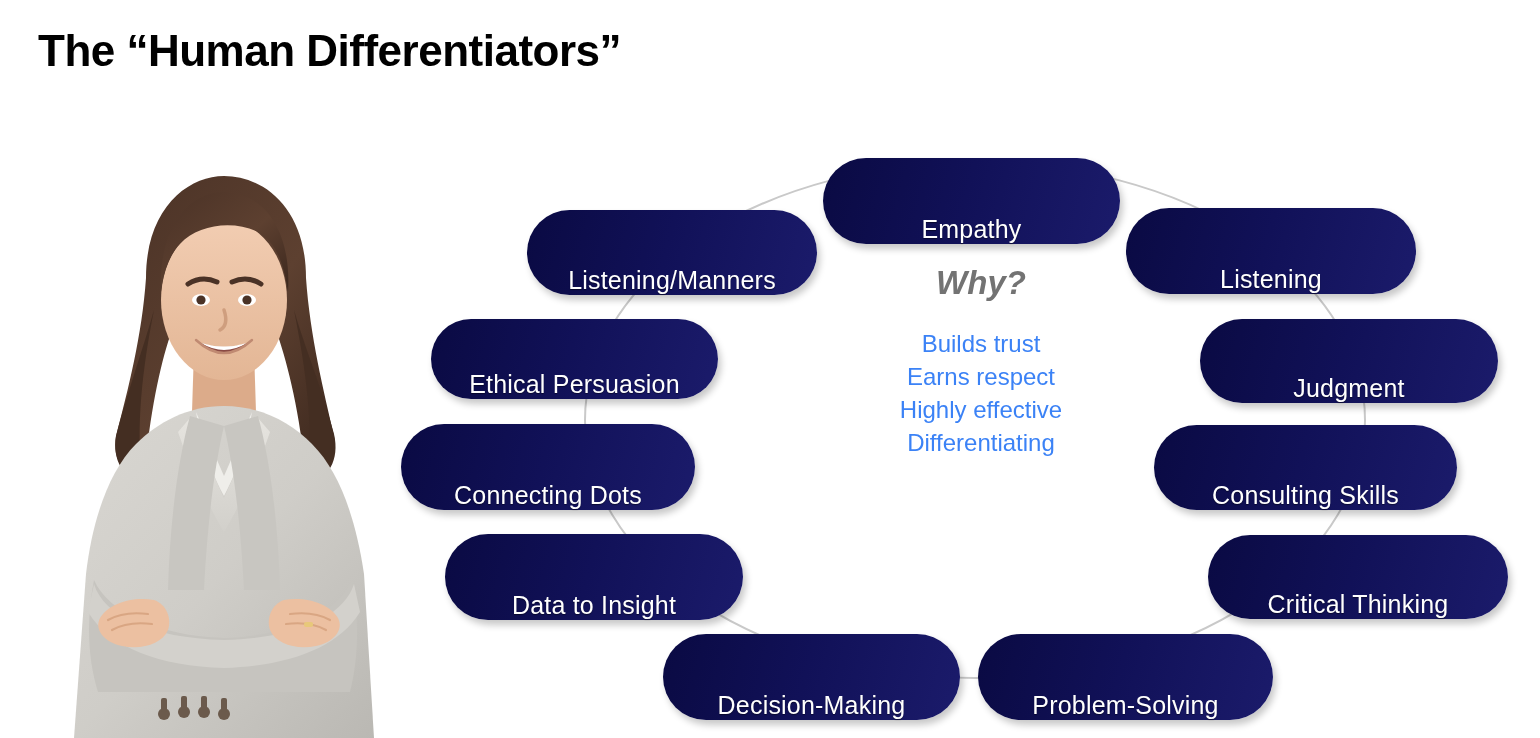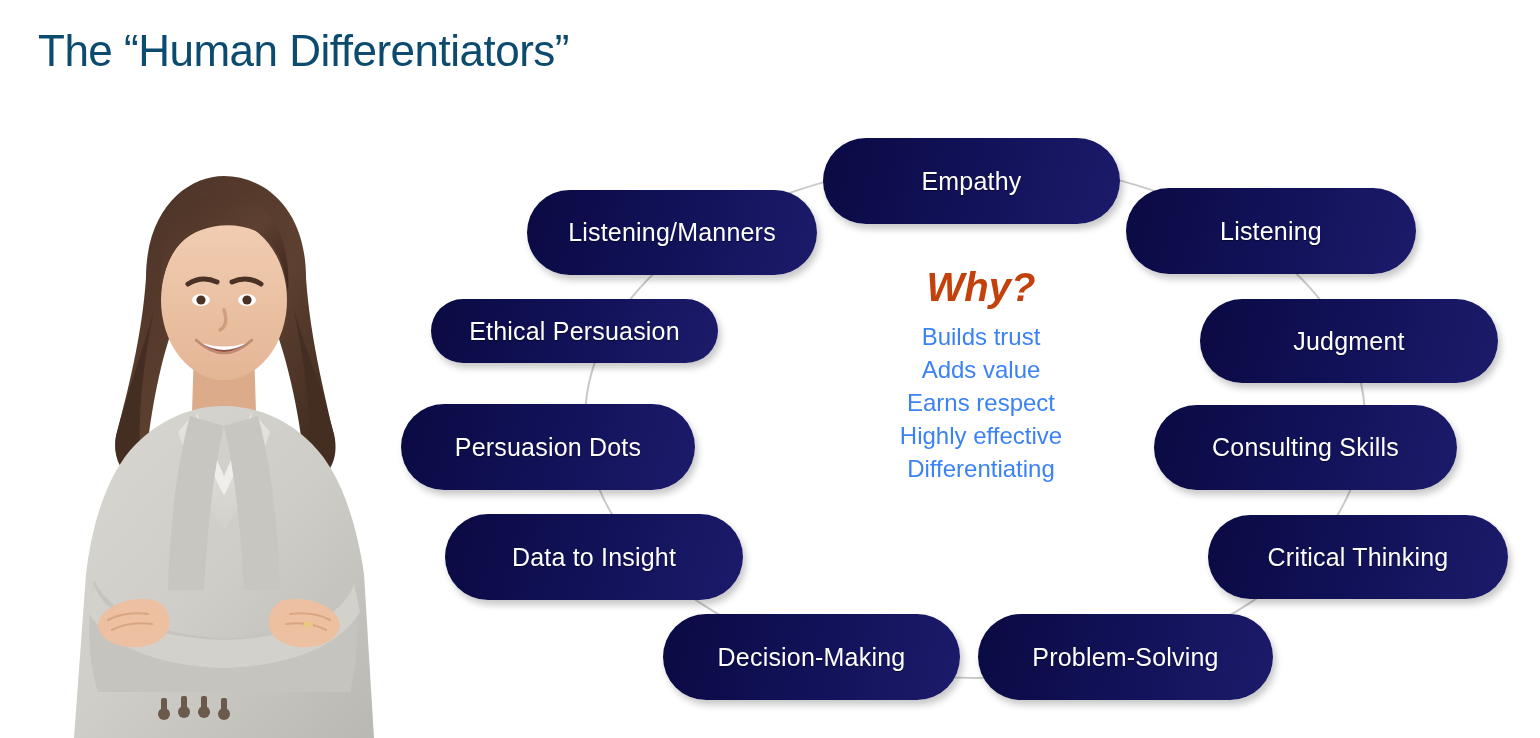--- a/index.html
+++ b/index.html
@@ -18,23 +18,23 @@
     background: #ffffff;
     overflow: hidden;
   }
 
   
   #title {
     position: absolute;
     left: 38px;
     top: 26px;
     font-size: 44px;
-    font-weight: 400;
+    font-weight: 700;
     letter-spacing: -0.5px;
-    color: #0c4a6e;
+    color: #000000;
     white-space: nowrap;
   }
 
   
   #photo-wrap {
     position: absolute;
     left: 38px;
     top: 160px;
     width: 362px;
     height: 578px;
@@ -48,51 +48,52 @@
     left: 0; top: 0;
     width: 1540px;
     height: 738px;
     pointer-events: none;
   }
 
   
   .pill {
     position: absolute;
     display: flex;
-    align-items: center;
+    align-items: flex-end;
     justify-content: center;
     box-sizing: border-box;
     border-radius: 999px;
     background: linear-gradient(105deg, #0a0a43 0%, #111158 48%, #1b1b6b 100%);
     color: #ffffff;
     font-size: 25px;
     font-weight: 400;
     letter-spacing: 0.2px;
     white-space: nowrap;
     box-shadow: 3px 5px 7px rgba(0,0,0,0.22);
     text-shadow: 0 1px 1px rgba(0,0,0,0.45);
     z-index: 3;
+    margin-top: 20px;
   }
 
   
   #why-block {
     position: absolute;
     left: 845px;
     top: 266px;
     width: 272px;
     text-align: center;
     z-index: 2;
   }
   #why-heading {
-    font-size: 40px;
+    font-size: 33px;
     font-weight: 700;
     font-style: italic;
-    color: #c2410c;
+    color: #737373;
     line-height: 1.05;
-    margin-bottom: 12px;
+    margin-bottom: 26px;
   }
   .why-line {
     font-size: 24px;
     color: #3b82f6;
     line-height: 1.38;
     white-space: nowrap;
   }
 </style>
 </head>
 <body>
@@ -220,34 +221,33 @@
       <div class="pill" style="left: 978px; top: 614px; width: 295px; height: 86px;">
         <span>Problem-Solving</span>
       </div>
       <div class="pill" style="left: 663px; top: 614px; width: 297px; height: 86px;">
         <span>Decision-Making</span>
       </div>
       <div class="pill" style="left: 445px; top: 514px; width: 298px; height: 86px;">
         <span>Data to Insight</span>
       </div>
       <div class="pill" style="left: 401px; top: 404px; width: 294px; height: 86px;">
-        <span>Persuasion Dots</span>
-      </div>
-      <div class="pill" style="left: 431px; top: 299px; width: 287px; height: 64px;">
+        <span>Connecting Dots</span>
+      </div>
+      <div class="pill" style="left: 431px; top: 299px; width: 287px; height: 80px;">
         <span>Ethical Persuasion</span>
       </div>
       <div class="pill" style="left: 527px; top: 190px; width: 290px; height: 85px;">
         <span>Listening/Manners</span>
       </div>
     </div>
 
   <div id="why-block">
     <div id="why-heading">Why?</div>
     <div id="why-lines">
         <div class="why-line">Builds trust</div>
-        <div class="why-line">Adds value</div>
         <div class="why-line">Earns respect</div>
         <div class="why-line">Highly effective</div>
         <div class="why-line">Differentiating</div>
       </div>
   </div>
 
 </div>
 
 </body></html>

